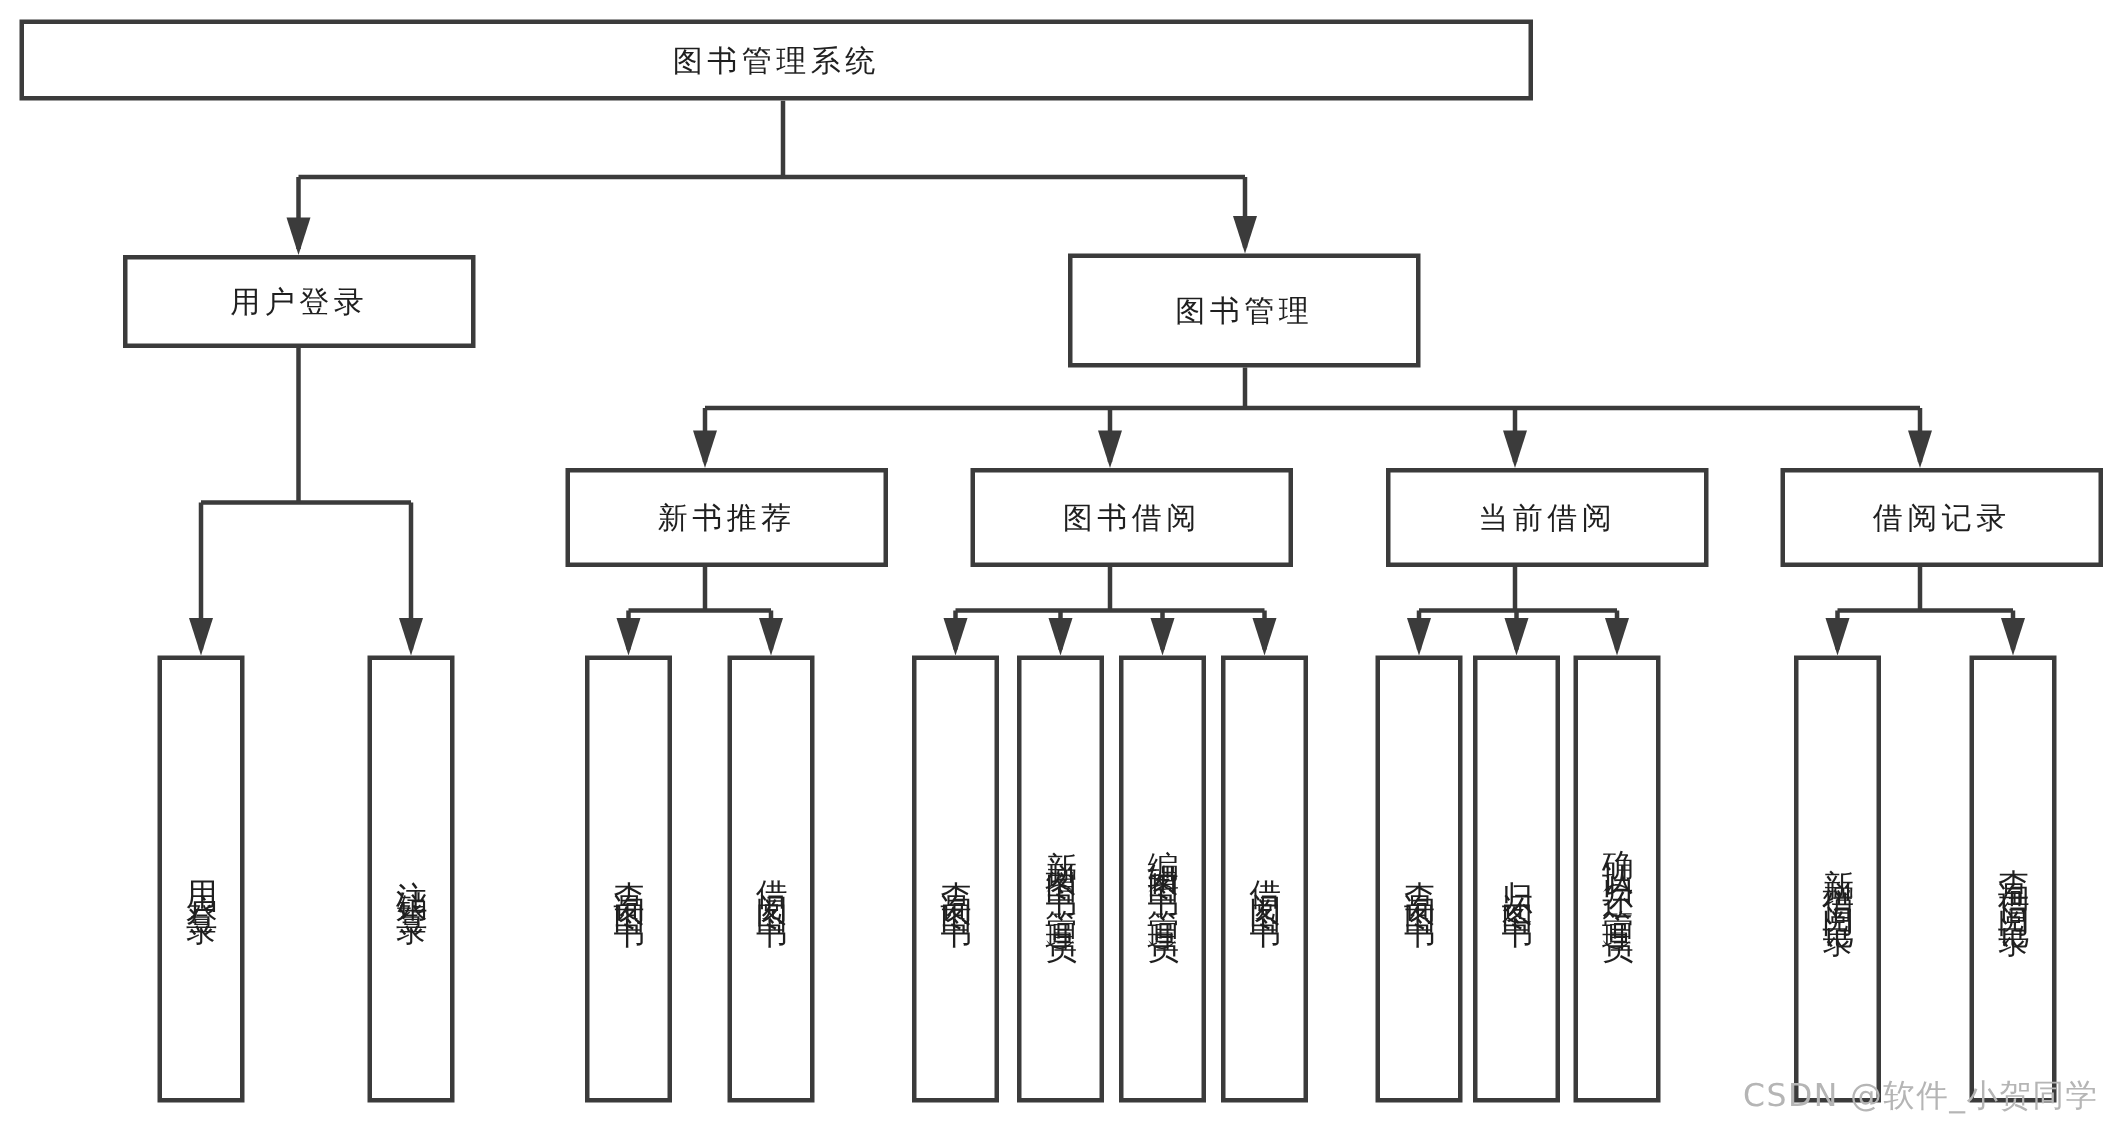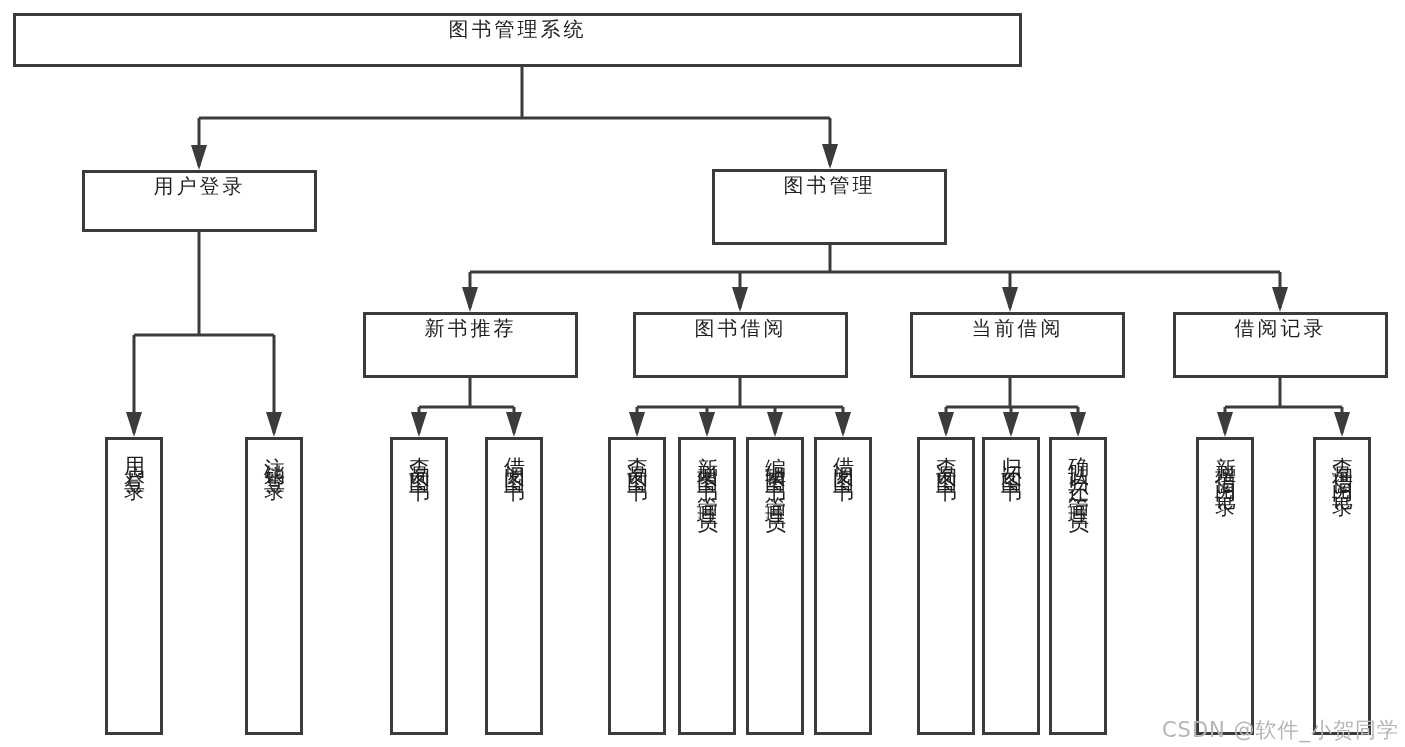--- a/index.html
+++ b/index.html
@@ -17,32 +17,33 @@
     left: 0; top: 0;
     width: 1405px; height: 747px;
     z-index: 0;
   }
   .box {
     position: absolute;
     box-sizing: border-box;
     border: 3px solid #3b3b3b;
     background: #ffffff;
     display: flex;
+    align-items: center;
     justify-content: center;
     z-index: 1;
   }
   .hlabel {
     font-size: 20px;
     letter-spacing: 3px;
     white-space: nowrap;
   }
   .root-box  { left: 13px;  top: 13px;  width: 1009px; height: 54px; }
   .l2-a      { left: 82px;  top: 170px; width: 235px;  height: 62px; }
   .l2-b      { left: 712px; top: 169px; width: 235px;  height: 76px; }
-  .l3        { top: 312px;  width: 215px; height: 66px; }
+  .l3        { top: 312px;  width: 215px; height: 66px; margin-left: 14px; }
   .l3-0 { left: 363px; }
   .l3-1 { left: 633px; }
   .l3-2 { left: 910px; }
   .l3-3 { left: 1173px; }
   .leaf { top: 437px; width: 58px; height: 298px; }
   .vlabel {
     writing-mode: vertical-rl;
     text-orientation: mixed;
     font-size: 21px;
     line-height: 1;

